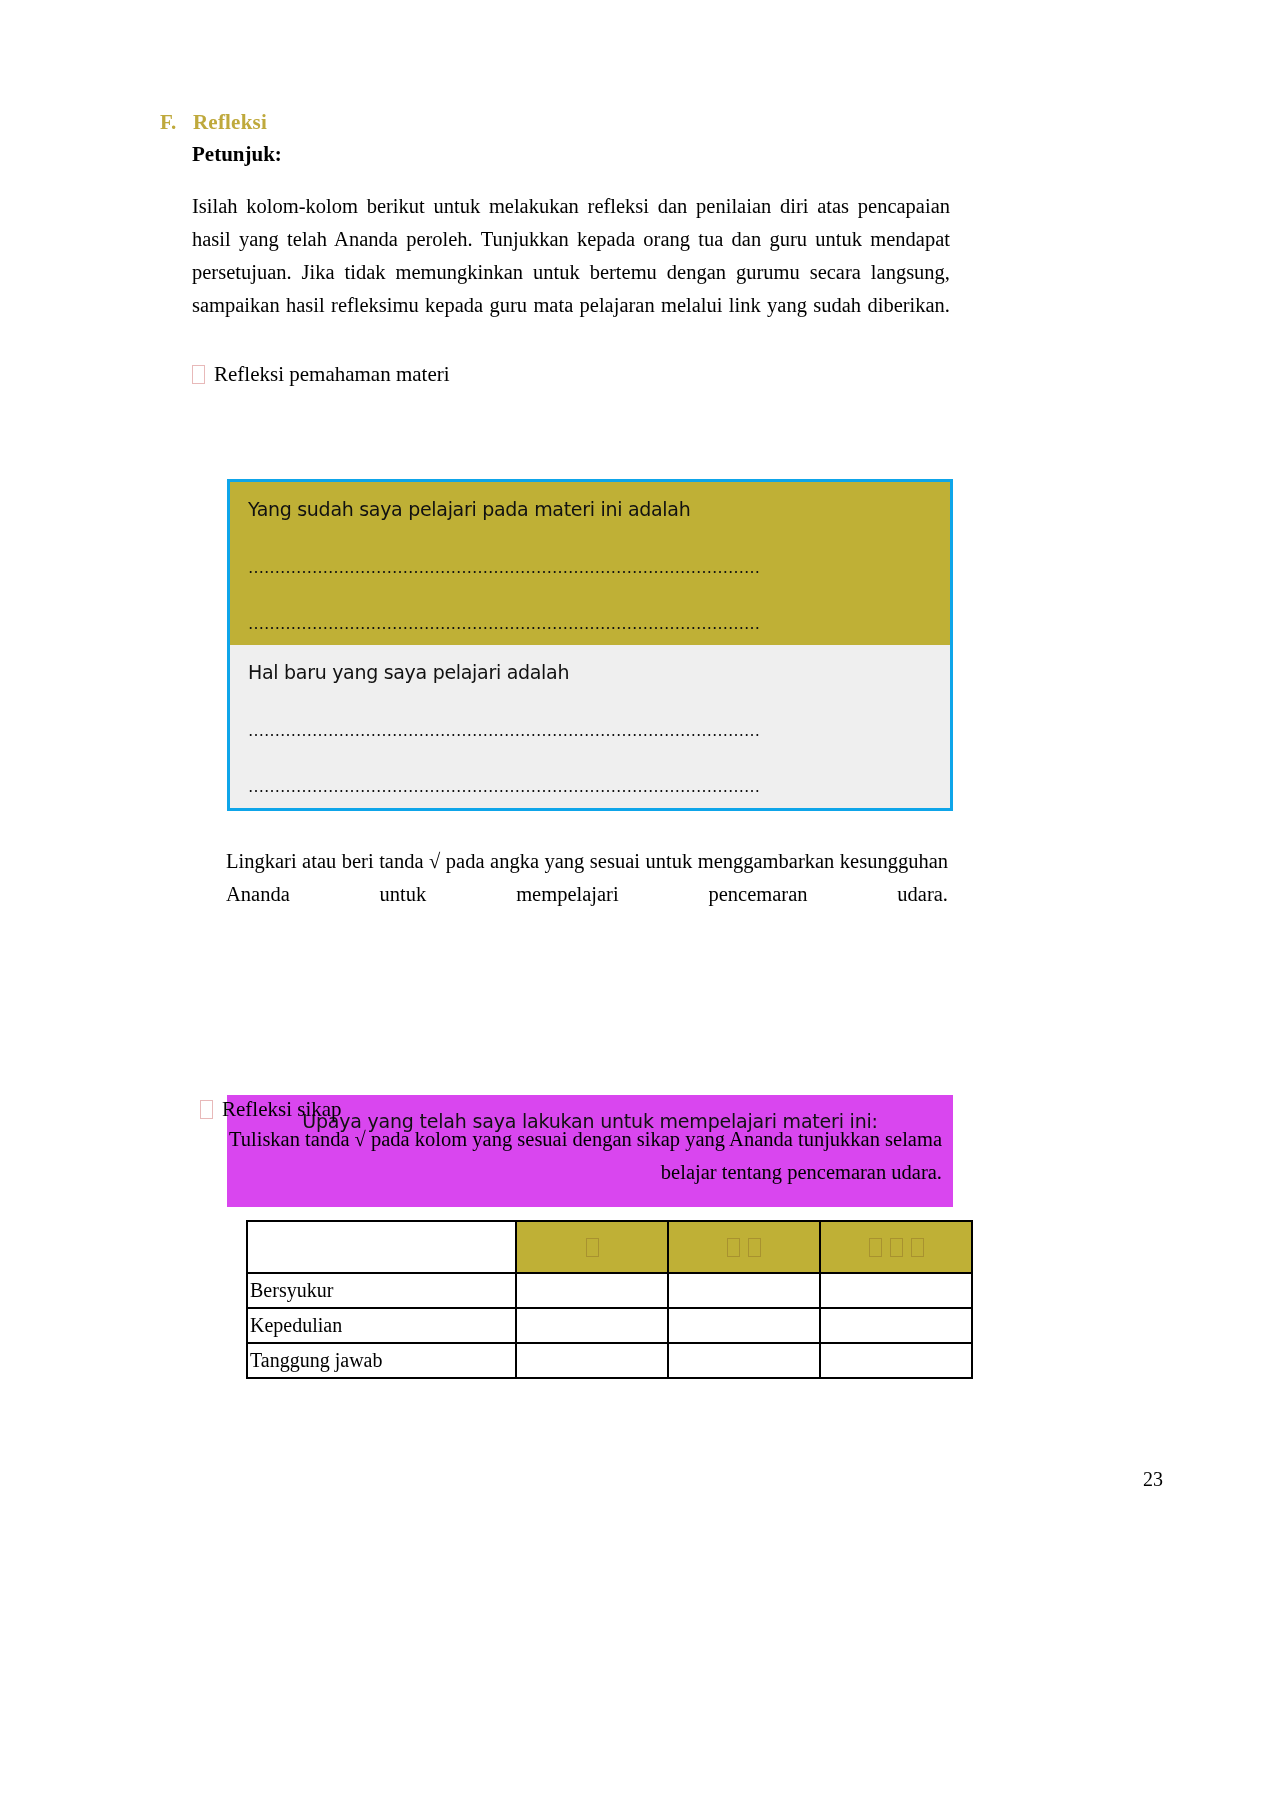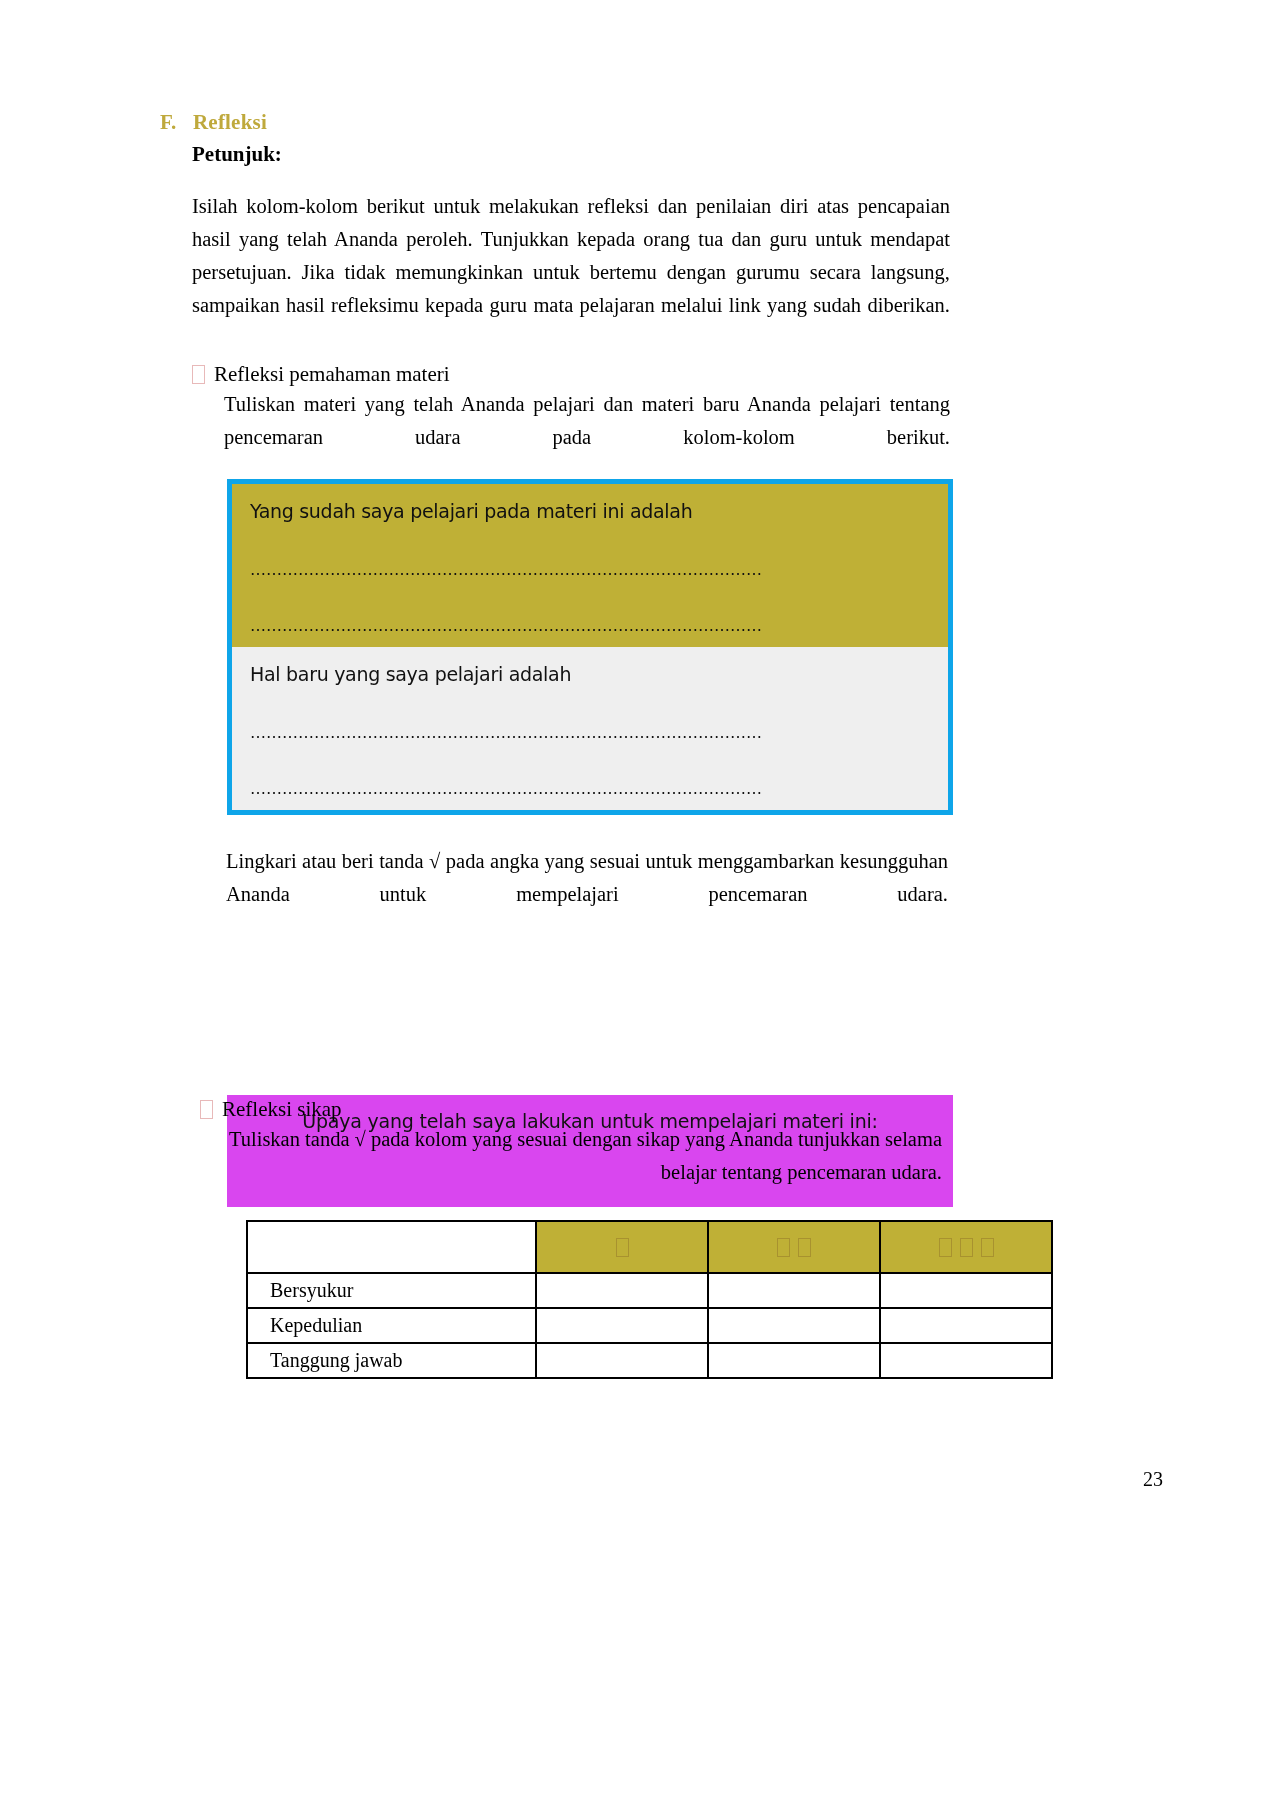--- a/index.html
+++ b/index.html
@@ -51,21 +51,21 @@
     margin-left:32px; text-align:justify;
   }
   .bullet-body.nojust { text-align:right; }
   .bullet-body::after{ content:""; display:inline-block; width:100%; }
   .bullet-body.nojust::after{ display:none; }
 
   
   .panel1 {
     position:absolute; left:227px; top:479px;
     width:726px;
-    border:5px solid #0ea5e9;
+    border:3px solid #0ea5e9;
     box-sizing:border-box;
     overflow:hidden;
   }
   .panel-top {
     background:#bfb036;
     padding:16px 18px 6px 18px;
     height:163px; box-sizing:border-box;
   }
   .panel-bottom {
     background:#efefef;
@@ -132,21 +132,21 @@
   
   .attitude-table {
     position:absolute; left:246px; top:1220px;
     border-collapse:collapse;
     table-layout:fixed;
   }
   .attitude-table td {
     border:2px solid #000;
     height:28px;
     font-size:20px;
-    padding:2px 0 3px 22px;
+    padding:2px 0 3px 2px;
     vertical-align:middle;
   }
   .attitude-table td.head {
     background:#bfb036;
     height:50px;
     text-align:center;
     padding:0;
   }
   .attitude-table td.head.blank { background:#ffffff; }
   .col-name { width:265px; }
@@ -170,21 +170,20 @@
 
   <div class="petunjuk">Petunjuk:</div>
 
   <div class="intro">Isilah kolom-kolom berikut untuk melakukan refleksi dan penilaian diri atas pencapaian hasil yang telah Ananda peroleh. Tunjukkan kepada orang tua dan guru untuk mendapat persetujuan. Jika tidak memungkinkan untuk bertemu dengan gurumu secara langsung, sampaikan hasil refleksimu kepada guru mata pelajaran melalui link yang sudah diberikan.</div>
 
   <div class="bullet-block" style="left:192px; top:360px;">
     <div class="bullet-row">
       <span class="tofu"></span>
       <span class="bullet-title">Refleksi pemahaman materi</span>
     </div>
-    <div class="bullet-body" style="width:726px;">Tuliskan materi yang telah Ananda pelajari dan materi baru Ananda pelajari tentang pencemaran udara pada kolom-kolom berikut.</div>
   </div>
 
   <div class="panel1">
     <div class="panel-top">
       <div class="panel-label">Yang sudah saya pelajari pada materi ini adalah</div>
       <span class="dots d1">……………………………………………………………………………………</span>
       <span class="dots d2">……………………………………………………………………………………</span>
     </div>
     <div class="panel-bottom">
       <div class="panel-label">Hal baru yang saya pelajari adalah</div>

